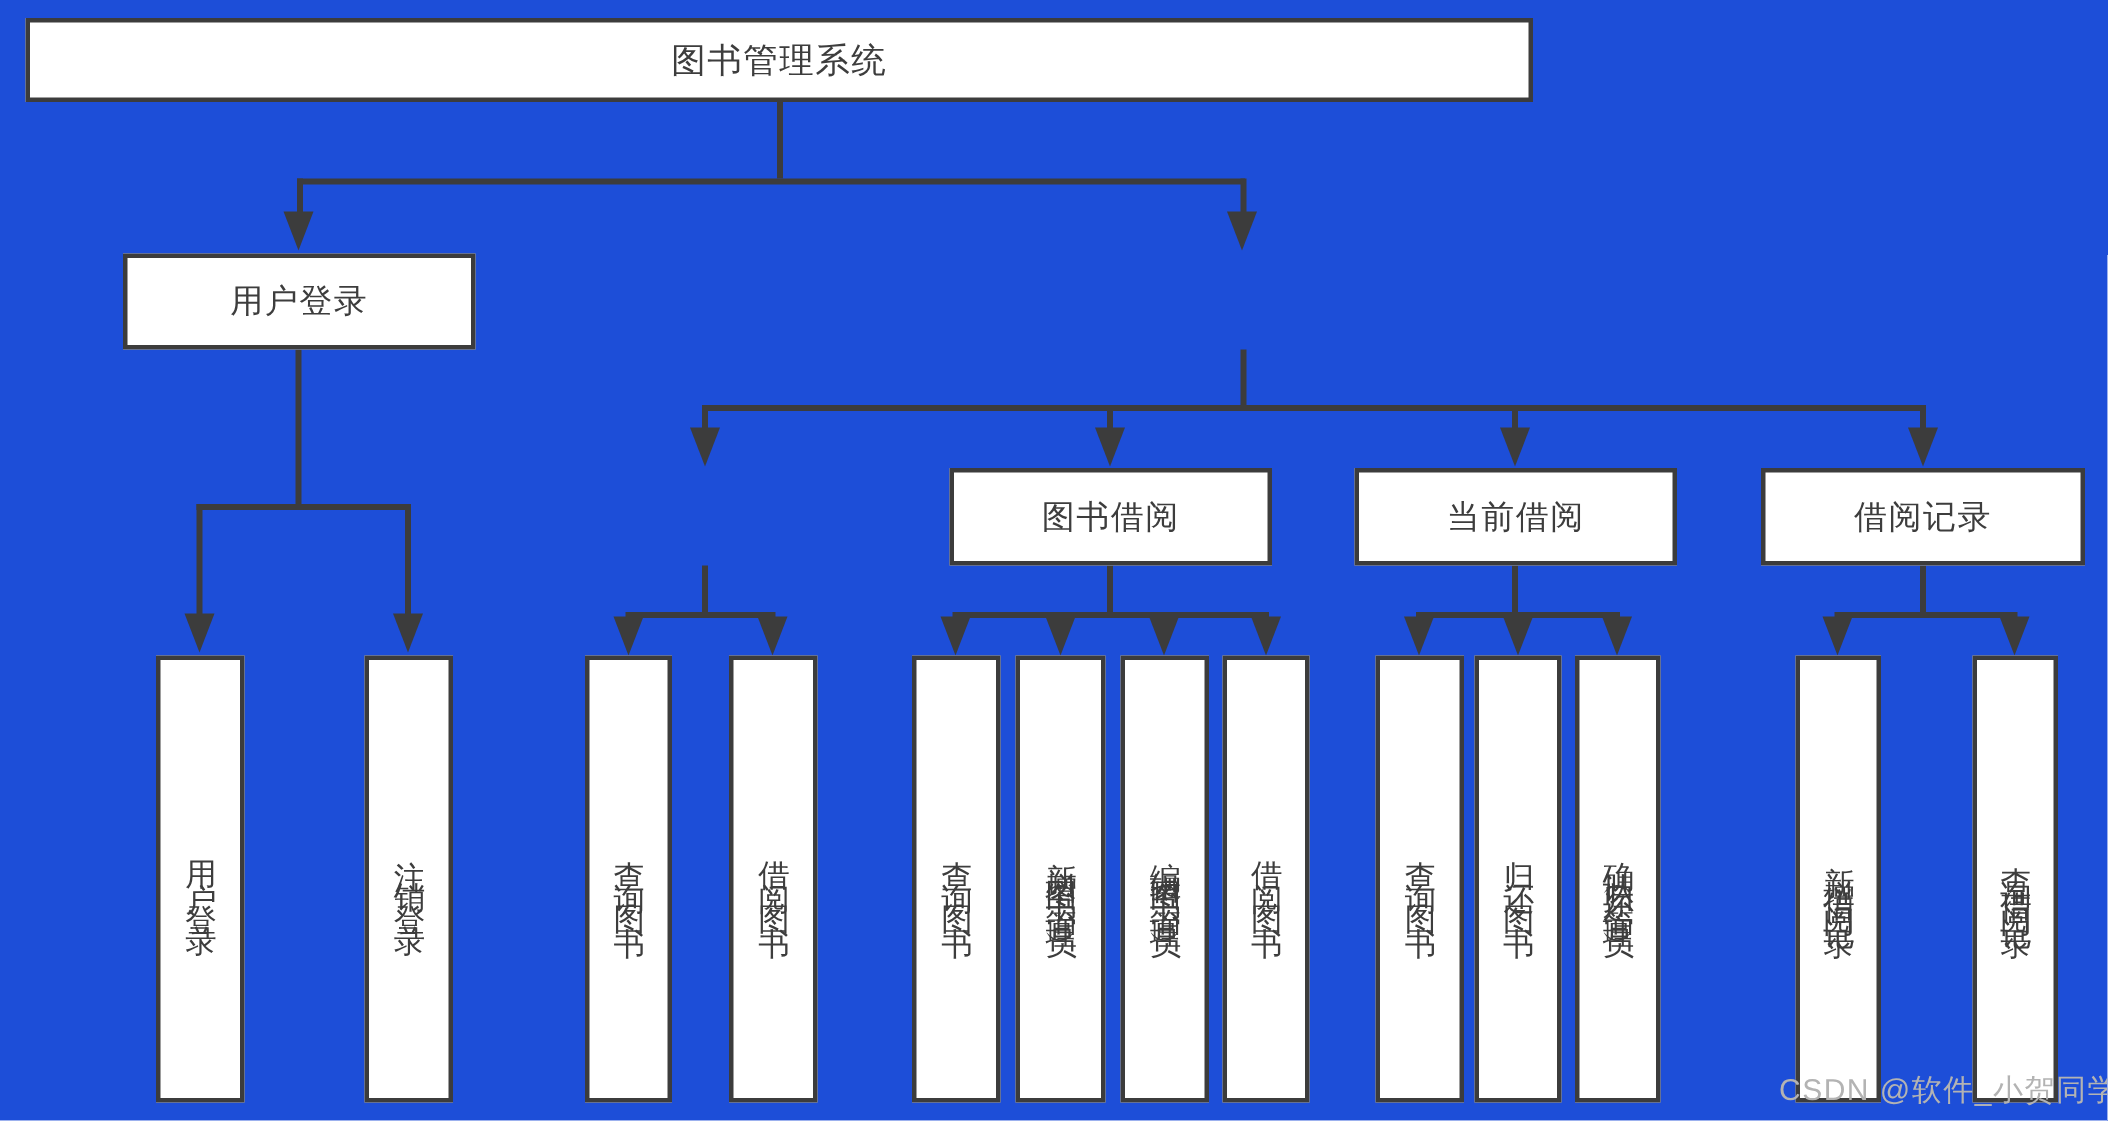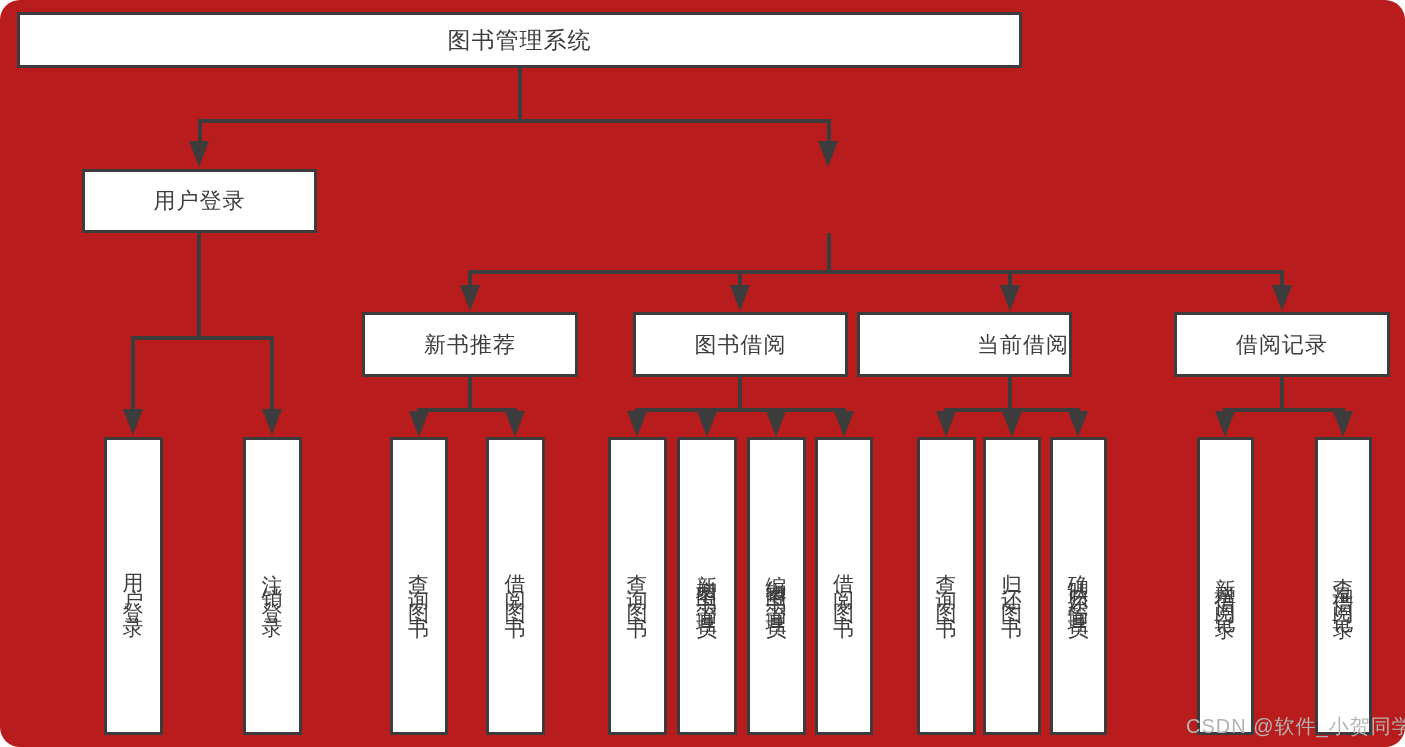--- a/index.html
+++ b/index.html
@@ -1,23 +1,22 @@
 <!DOCTYPE html>
 <html><head>
 <meta charset="utf-8">
 <style>
   html, body { margin: 0; padding: 0; background: #ffffff; }
   body { font-family: "Liberation Sans", "DejaVu Sans", sans-serif; }
   #canvas {
     position: relative;
     width: 1405px;
     height: 747px;
-    background: #b91c1c;
+    background: #1d4ed8;
     overflow: hidden;
-    border-radius: 20px;
   }
   .box {
     position: absolute;
     box-sizing: border-box;
     background: #ffffff;
     border: 3px solid #3c3c3c;
     display: flex;
     align-items: center;
     justify-content: center;
     color: #3d3d3d;
@@ -102,27 +101,24 @@
   <div class="hline" style="left:468px; top:270px; width:816px; height:4px;"></div>
   <div class="vline" style="left:468px; top:270px; width:4px; height:17px;"></div>
   <div class="arrow" style="left:460px; top:285px;"></div>
   <div class="vline" style="left:738px; top:270px; width:4px; height:17px;"></div>
   <div class="arrow" style="left:730px; top:285px;"></div>
   <div class="vline" style="left:1008px; top:270px; width:4px; height:17px;"></div>
   <div class="arrow" style="left:1000px; top:285px;"></div>
   <div class="vline" style="left:1280px; top:270px; width:4px; height:17px;"></div>
   <div class="arrow" style="left:1272px; top:285px;"></div>
 
-  <div class="box h" style="left:362px; top:312px; width:216px; height:65px;">
-    <span>新书推荐</span>
-  </div>
   <div class="box h" style="left:633px; top:312px; width:215px; height:65px;font-family:Liberation Mono, monospace;">
     <span>图书借阅</span>
   </div>
-  <div class="box h" style="left:857px; top:312px; width:215px; height:65px;justify-content:flex-end;">
+  <div class="box h" style="left:903px; top:312px; width:215px; height:65px;">
     <span>当前借阅</span>
   </div>
   <div class="box h" style="left:1174px; top:312px; width:216px; height:65px;">
     <span>借阅记录</span>
   </div>
 
   <div class="vline" style="left:468px; top:377px; width:4px; height:31px;"></div>
   <div class="hline" style="left:417px; top:408px; width:100px; height:4px;"></div>
   <div class="arrow" style="left:409px; top:411px;"></div>
   <div class="arrow" style="left:505px; top:411px;"></div>

